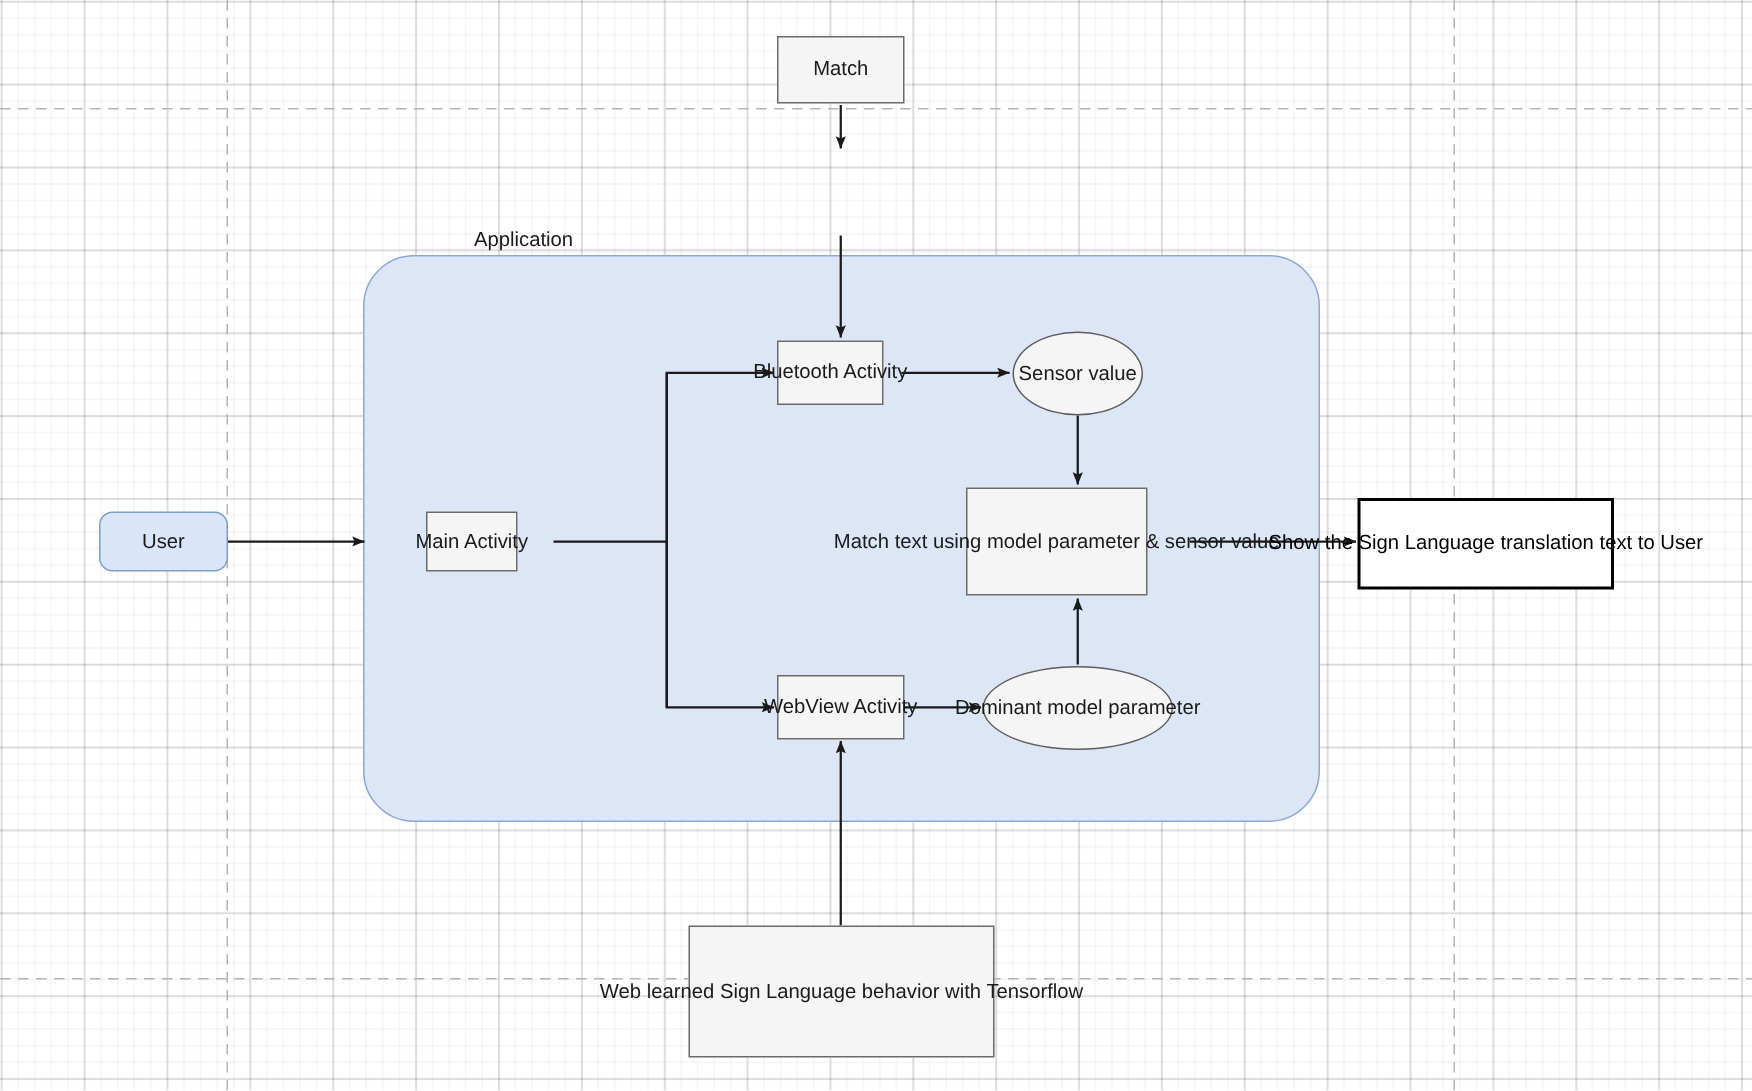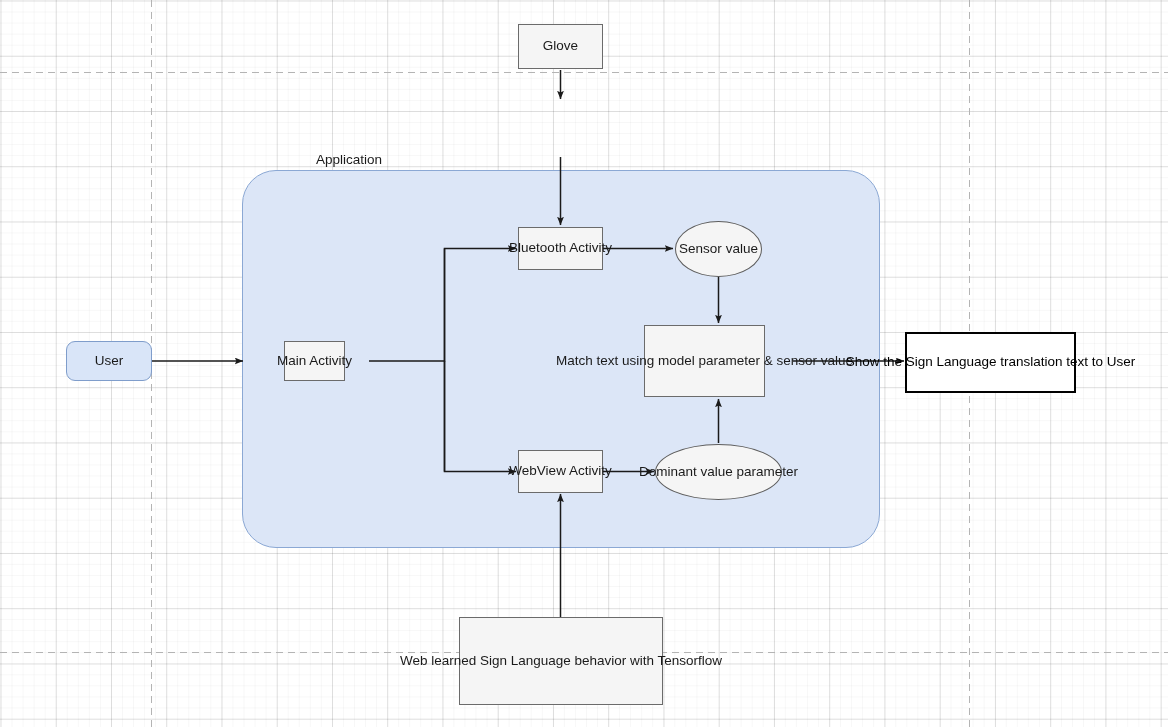--- a/index.html
+++ b/index.html
@@ -125,33 +125,33 @@
       <path d="M718.5,443 L718.5,399"></path>
       <path d="M793,361 L904,361"></path>
       <path d="M560.5,617 L560.5,494"></path>
     </g>
     <g stroke="#1a1a1a" stroke-width="1.5" fill="none">
       <path d="M444.5,248.5 L444.5,471.5"></path>
     </g>
   </svg>
 
   <div class="node box" style="left:518px; top:24px; width:85px; height:45px;">
-    <span>Glove</span>
+    <span>Match</span>
   </div>
 
 
   <div class="node user-node" style="left:66px; top:341px; width:86px; height:40px;">
     <span>User</span>
   </div>
 
   <div class="node box overflow-text" style="left:284px; top:341px; width:61px; height:40px;">
     <span>Main Activity</span>
   </div>
 
-  <div class="node box" style="left:518px; top:227px; width:85px; height:43px;">
+  <div class="node box" style="left:518px; top:227px; width:71px; height:43px;">
     <div style="line-height:1.35;">
       <span>Bluetooth</span>
       <span>Activity</span>
     </div>
   </div>
 
   <div class="node box" style="left:518px; top:450px; width:85px; height:43px;">
     <div style="line-height:1.35;">
       <span>WebView</span>
       <span>Activity</span>
@@ -160,21 +160,21 @@
 
   <div class="node ellipse" style="left:675px; top:221px; width:87px; height:56px;">
     <div style="line-height:1.35;">
       <span>Sensor</span>
       <span>value</span>
     </div>
   </div>
 
   <div class="node ellipse overflow-text" style="left:655px; top:444px; width:127px; height:56px;">
     <div style="line-height:1.35;">
-      <span>Dominant value</span>
+      <span>Dominant model</span>
       <span>parameter</span>
     </div>
   </div>
 
   <div class="node box" style="left:644px; top:325px; width:121px; height:72px;">
     <div style="line-height:1.35;">
       <span>Match text using</span>
       <span>model parameter &amp;</span>
       <span>sensor value</span>
     </div>

